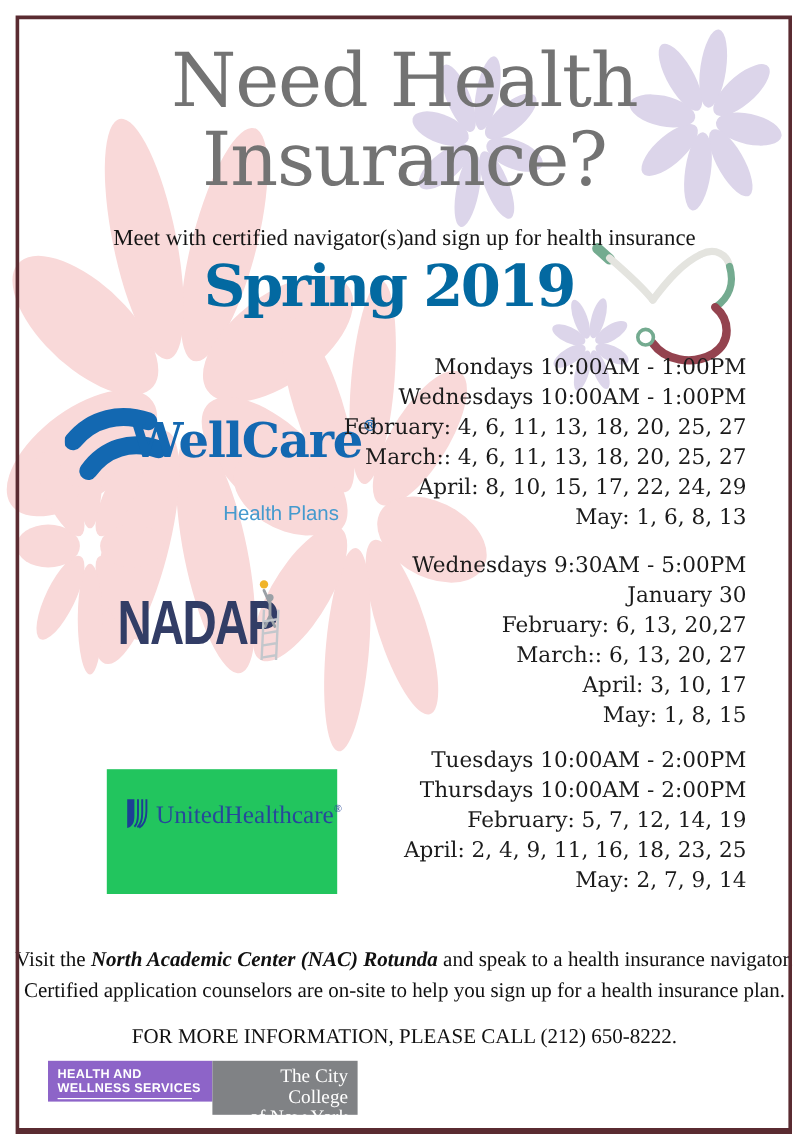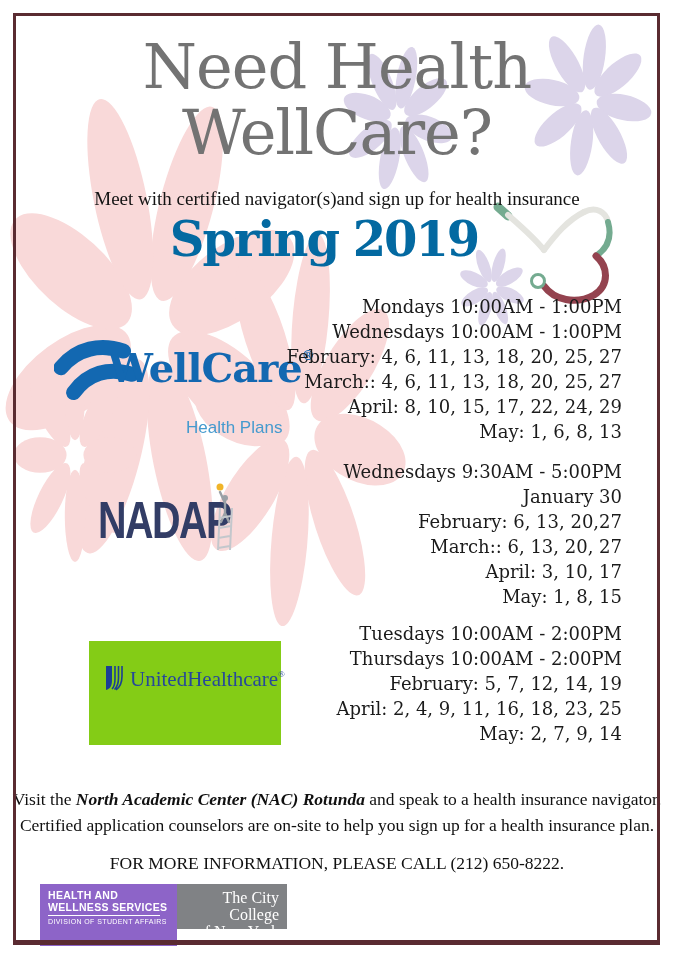--- a/index.html
+++ b/index.html
@@ -33,39 +33,39 @@
   .wc-reg{font-size:13px;vertical-align:22px;letter-spacing:0;}
   .wc-tag{position:absolute;left:134px;top:82px;font-family:"Liberation Sans",sans-serif;
           font-size:17px;color:#459ace;white-space:nowrap;}
   
   #nadap-logo{position:absolute;left:98px;top:490px;width:160px;height:75px;z-index:2;}
   .nadap-word{font-family:"Liberation Sans",sans-serif;font-weight:900;font-size:52px;
               color:#323d66;letter-spacing:-2px;transform:scaleX(0.76);transform-origin:left top;
               white-space:nowrap;line-height:60px;}
   #nadap-ladder{position:absolute;left:112px;top:-8px;width:28px;height:72px;}
   
-  #uhc-box{position:absolute;left:89px;top:641px;width:192px;height:104px;background:#84cc16;z-index:2;}
+  #uhc-box{position:absolute;left:89px;top:641px;width:192px;height:104px;background:#22c55e;z-index:2;}
   #uhc-shield{position:absolute;left:15px;top:23px;width:20px;height:29px;}
   .uhc-word{position:absolute;left:41px;top:26px;font-family:"Liberation Serif",serif;
             font-size:21px;color:#26489a;white-space:nowrap;}
   .uhc-reg{font-size:9px;vertical-align:9px;}
   
   .visit{position:absolute;top:786px;left:0;right:0;text-align:center;z-index:2;
          font-size:17.5px;line-height:26px;color:#101010;}
   .visit .loc{font-weight:bold;font-style:italic;}
   .phone{position:absolute;top:841px;left:0;right:0;text-align:center;z-index:2;
          font-size:17.5px;color:#101010;margin-top:12px;}
   
-  #hws-box{position:absolute;left:40px;top:884px;width:137px;height:62px;background:#8d64c8;
+  #hws-box{position:absolute;left:40px;top:884px;width:137px;height:34px;background:#8d64c8;
            z-index:2;color:#fff;font-family:"Liberation Sans",sans-serif;box-sizing:border-box;
            padding:6px 8px 0 8px;}
   .hws-l1,.hws-l2{font-weight:bold;font-size:10.5px;line-height:11.5px;letter-spacing:0.3px;}
   .hws-rule{border-top:1.5px solid #fff;margin:2px 0 2px 0;width:112px;}
   .hws-l3{font-size:7px;letter-spacing:0.4px;}
-  #ccny-box{position:absolute;left:177px;top:884px;width:110px;height:45px;background:#808285;
+  #ccny-box{position:absolute;left:177px;top:884px;width:121px;height:45px;background:#808285;
             z-index:2;color:#fff;font-family:"Liberation Serif",serif;box-sizing:border-box;
             padding:5px 8px 0 16px;text-align:right;}
   .ccny-l{font-size:16px;line-height:17px;}
 </style>
 </head>
 <body>
 
 <div id="page">
 
   <svg id="flowers" viewBox="0 0 674 955" aria-hidden="true">
@@ -96,21 +96,21 @@
     <path d="M116 22 C 128 16, 138 22, 140 32" stroke="#e4e4df" stroke-width="6" stroke-linecap="round" fill="none"></path>
     <path d="M140 32 C 144 46, 140 58, 128 66" stroke="#74ab90" stroke-width="6" stroke-linecap="round" fill="none"></path>
     <path d="M128 66 C 140 76, 142 95, 126 105 C 108 115, 86 110, 76 96" stroke="#94434f" stroke-width="7" stroke-linecap="round" fill="none"></path>
     <circle cx="70" cy="91" r="6.5" fill="#ffffff" stroke="#74ab90" stroke-width="3"></circle>
   </svg>
 
   <div class="frame"></div>
 
   <div class="title">
     <div>Need Health</div>
-    <div>WellCare?</div>
+    <div>Insurance?</div>
   </div>
   <div class="subtitle">Meet with certified navigator(s)and sign up for health insurance</div>
   <div class="season">Spring 2019</div>
 
   <div id="wellcare-logo">
     <svg id="wellcare-swoosh" viewBox="0 0 86 72" aria-hidden="true">
       <g transform="rotate(-6 43 36)">
         <path d="M8 24 C 26 6, 50 4, 72 14" stroke="#1368b1" stroke-width="15" stroke-linecap="round" fill="none"></path>
         <path d="M18 50 C 34 32, 56 28, 78 38" stroke="#1368b1" stroke-width="15" stroke-linecap="round" fill="none"></path>
       </g>

